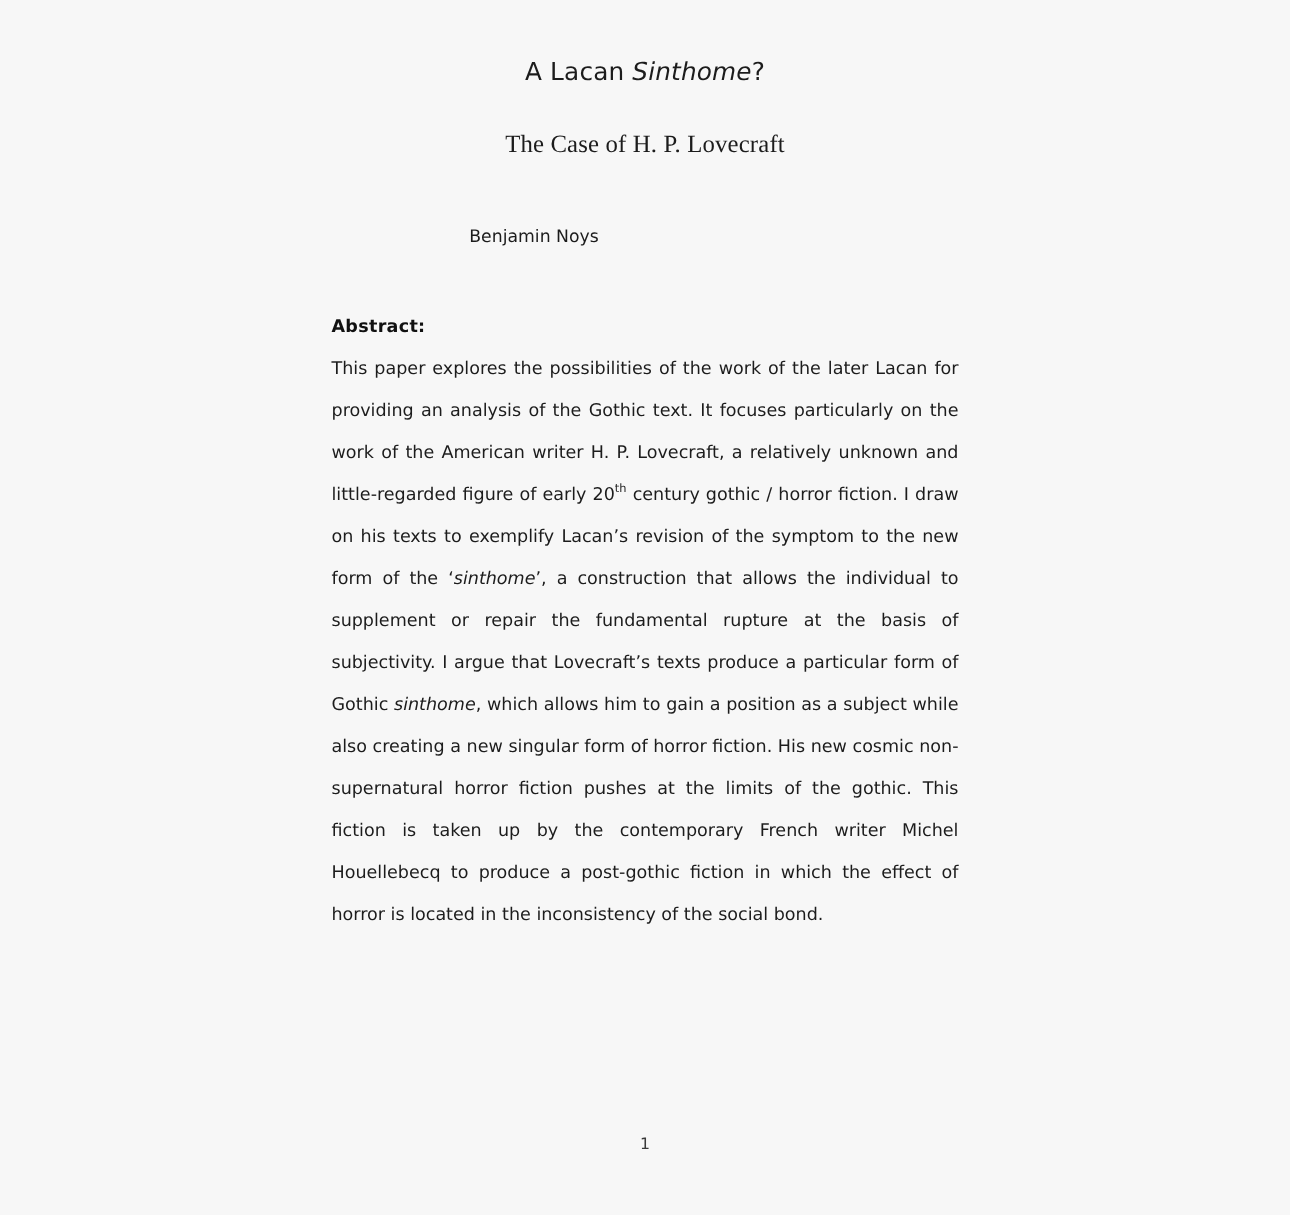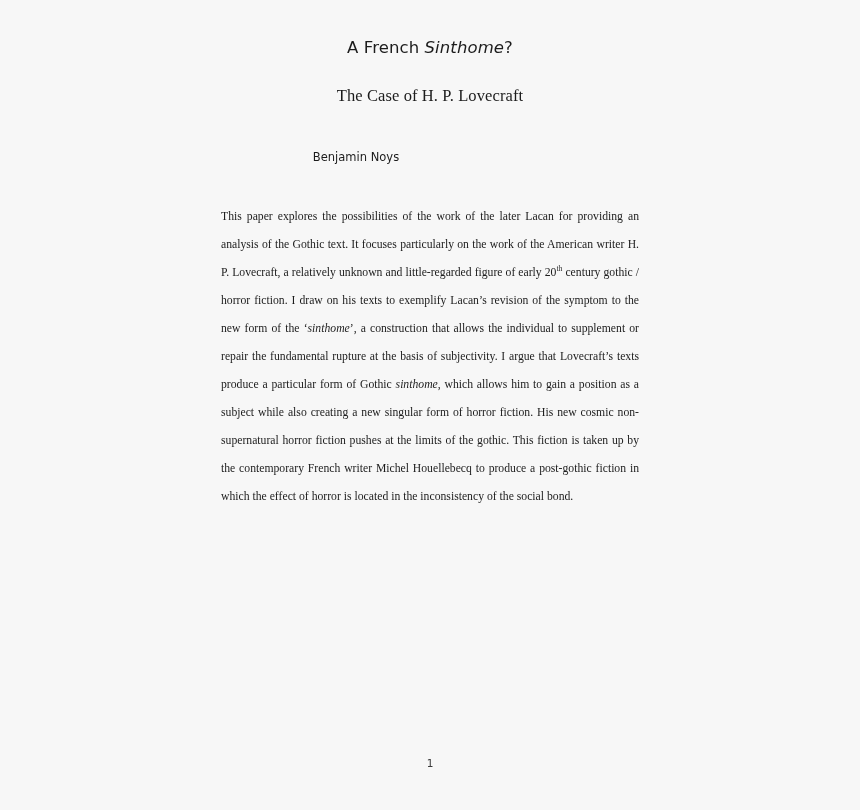--- a/index.html
+++ b/index.html
@@ -84,21 +84,20 @@
   }
   .abstract-body {
     font-size: 11.7px;
     line-height: 28px;
     text-align: justify;
     text-justify: inter-word;
     margin: 0;
     padding-top: 0px;
     color: #1c1c1c;
     hyphens: none;
-    font-family: Liberation Serif, serif;
   }
   .abstract-body .ital {
     font-style: italic;
   }
   .abstract-body sup {
     font-size: 7.6px;
     vertical-align: super;
     line-height: 0;
   }
 
@@ -112,25 +111,26 @@
     font-size: 10.5px;
     color: #3a3a3a;
   }
 </style>
 </head>
 <body>
 
 <div class="page">
 
   <div class="title-block">
-    <h1 class="doc-title"><span>A French </span><span class="ital">Sinthome</span><span>?</span></h1>
+    <h1 class="doc-title"><span>A Lacan </span><span class="ital">Sinthome</span><span>?</span></h1>
     <h2 class="doc-subtitle">The Case of H. P. Lovecraft</h2>
   </div>
 
   <div class="author">Benjamin Noys</div>
 
   <div class="abstract-block">
+    <div class="abstract-heading">Abstract:</div>
     <p class="abstract-body"><span>This paper explores the possibilities of the work of the later Lacan for providing an analysis of the Gothic text. It focuses particularly on the work of the American writer H. P. Lovecraft, a relatively unknown and little-regarded figure of early 20</span><sup>th</sup><span> century gothic / horror fiction. I draw on his texts to exemplify Lacan’s revision of the symptom to the new form of the ‘</span><span class="ital">sinthome</span><span>’, a construction that allows the individual to supplement or repair the fundamental rupture at the basis of subjectivity. I argue that Lovecraft’s texts produce a particular form of Gothic </span><span class="ital">sinthome</span><span>, which allows him to gain a position as a subject while also creating a new singular form of horror fiction. His new cosmic non-supernatural horror fiction pushes at the limits of the gothic. This fiction is taken up by the contemporary French writer Michel Houellebecq to produce a post-gothic fiction in which the effect of horror is located in the inconsistency of the social bond.</span></p>
   </div>
 
   <div class="page-number">1</div>
 
 </div>
 
 </body></html>

